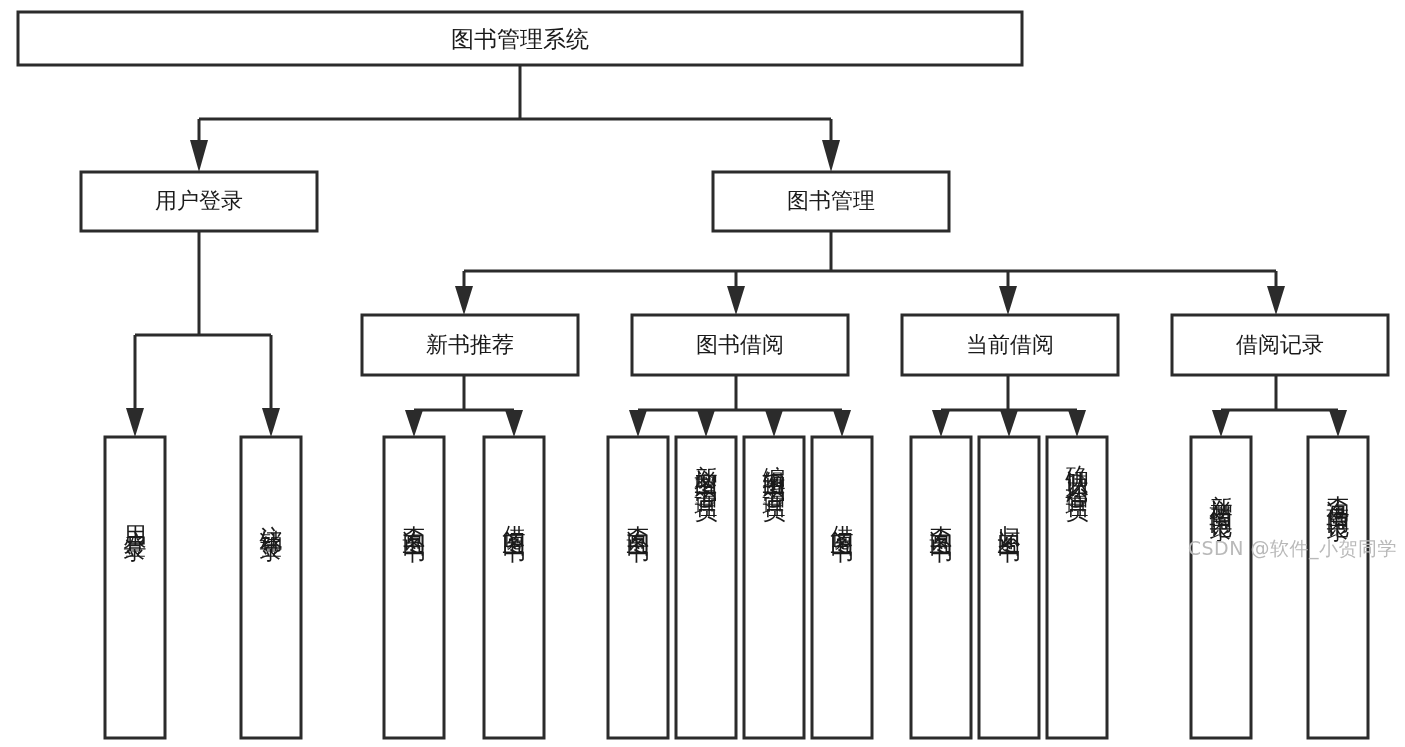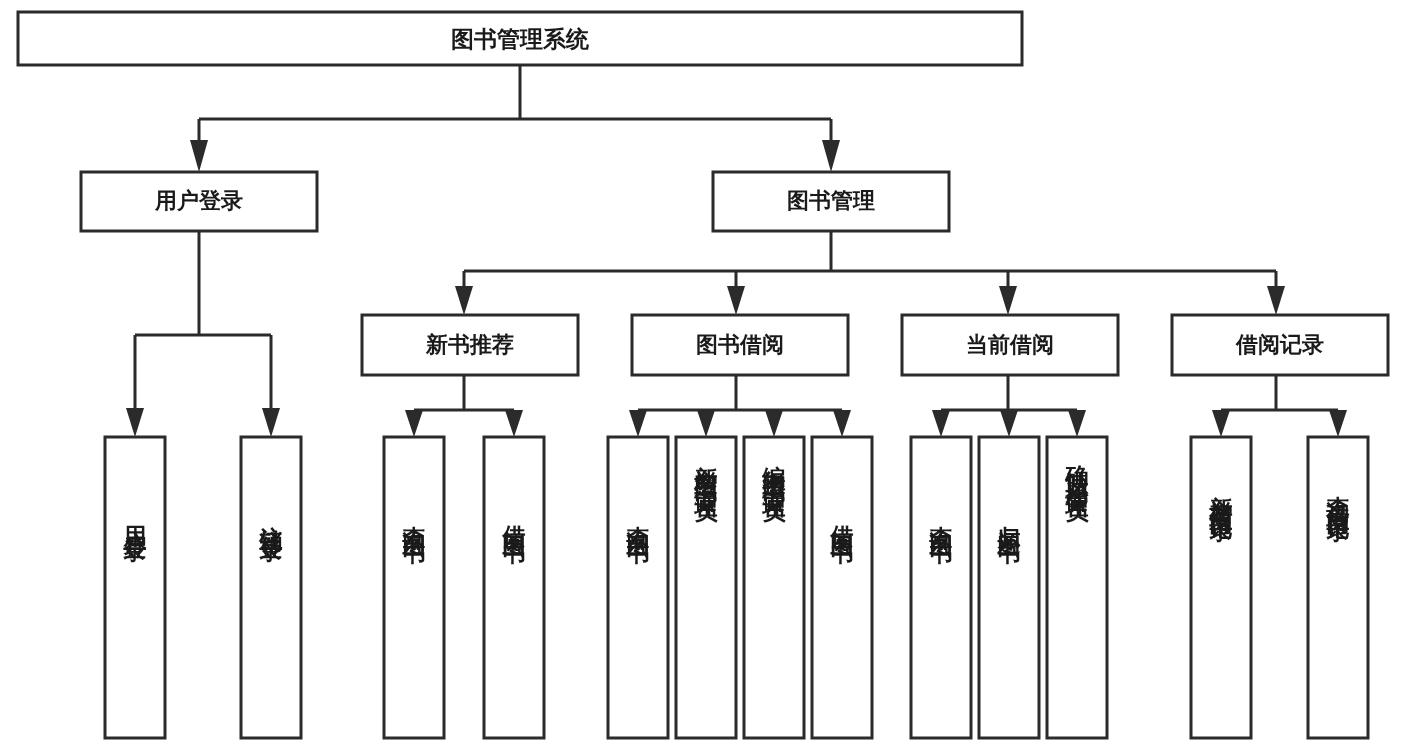--- a/index.html
+++ b/index.html
@@ -12,21 +12,20 @@
     width: 1405px;
     height: 747px;
     overflow: hidden;
     font-family: "DejaVu Sans", "Liberation Sans", sans-serif;
   }
   #diagram-root {
     position: relative;
     width: 1405px;
     height: 568px;
     background: #ffffff;
-    font-weight: bold;
   }
   svg.flow {
     position: absolute;
     top: 0;
     left: 0;
     width: 1405px;
     height: 747px;
     display: block;
   }
   .box-rect {
@@ -238,13 +237,14 @@
     <span class="leaf-label">确认归还（管理员）</span>
   </div>
 
   <div class="leaf-label-wrap" style="left:1191px; top:437px; width:60px; height:301px; padding-top:40px;">
     <span class="leaf-label">新增借阅记录</span>
   </div>
   <div class="leaf-label-wrap" style="left:1308px; top:437px; width:60px; height:301px; padding-top:40px;">
     <span class="leaf-label">查询借阅记录</span>
   </div>
 
+  <div class="watermark">CSDN @软件_小贺同学</div>
 </div>
 
 </body></html>

